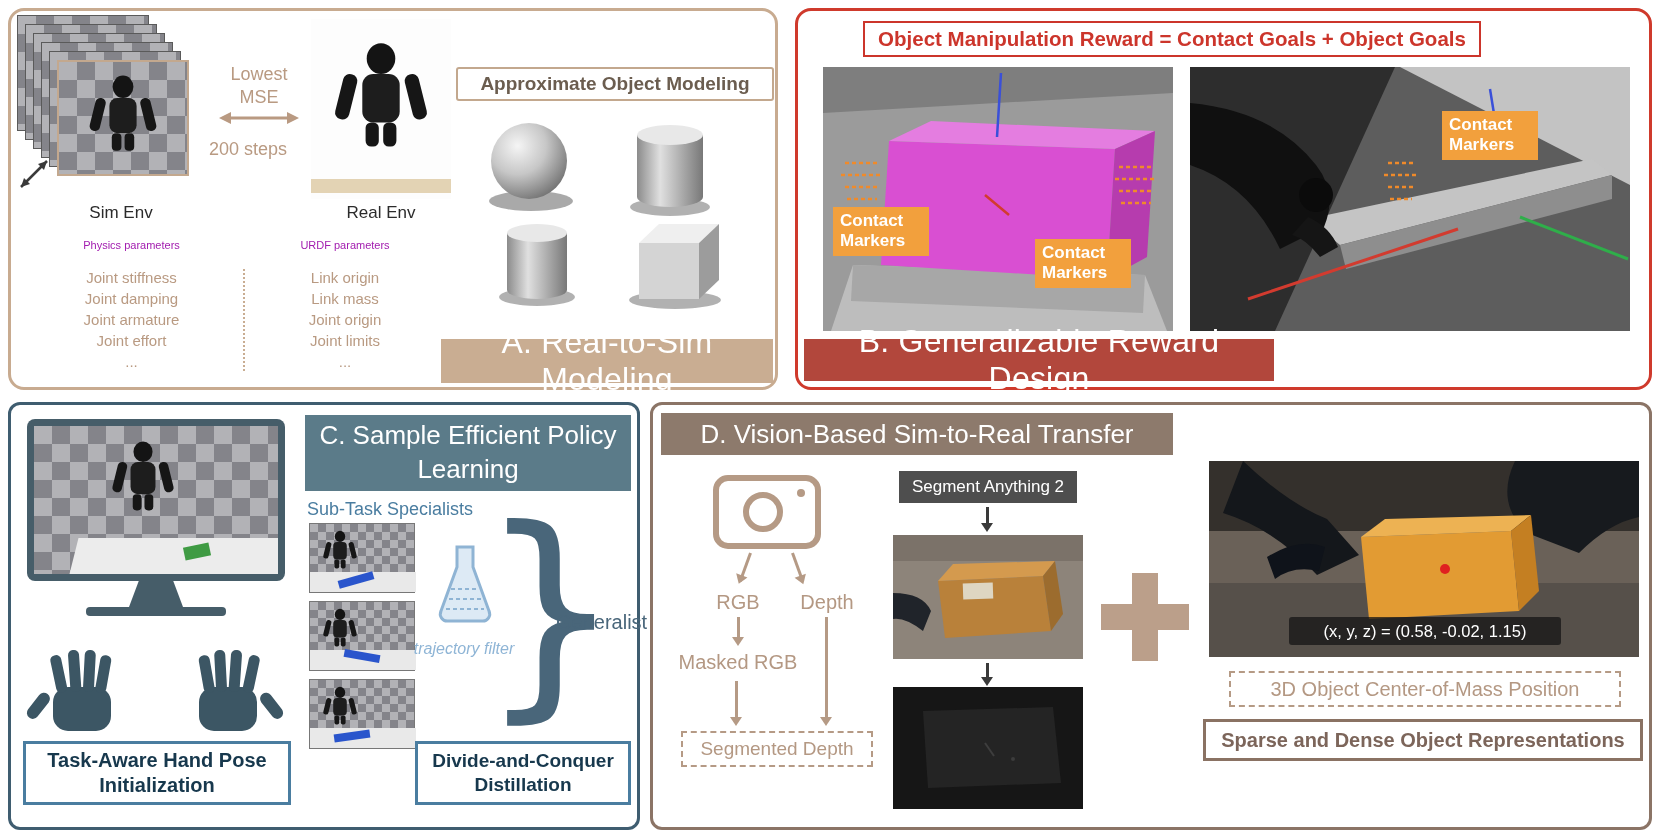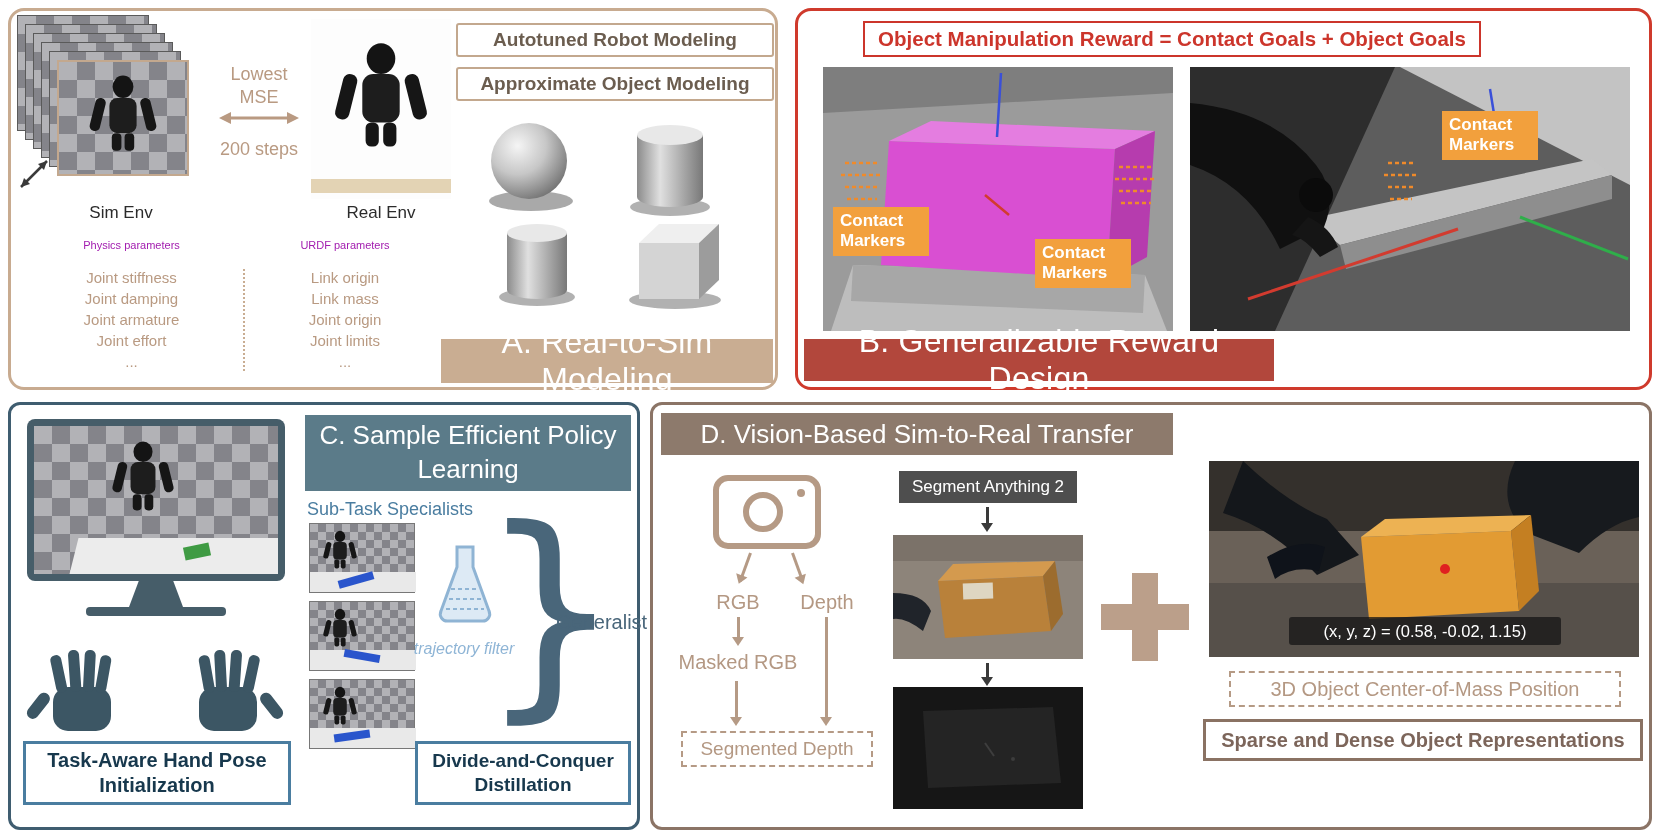--- a/index.html
+++ b/index.html
@@ -90,21 +90,21 @@
       <polygon points="8,34 17,31 11,25" fill="#3a3a3a"></polygon>
     </svg>
     <div class="abs env-label" style="left:40px; top:192px; width:140px;">Sim Env</div>
 
     <div class="abs tan" style="left:198px; top:52px; width:100px; font-size:18px; text-align:center; line-height:1.25;">Lowest MSE</div>
     <svg class="abs" style="left:206px; top:98px;" width="84" height="18">
       <line x1="10" y1="9" x2="74" y2="9" stroke="#b99a82" stroke-width="3"></line>
       <polygon points="2,9 14,3 14,15" fill="#b99a82"></polygon>
       <polygon points="82,9 70,3 70,15" fill="#b99a82"></polygon>
     </svg>
-    <div class="abs tan" style="left:198px; top:128px; width:100px; font-size:18px; text-align:center;">200 steps</div>
+    <div class="abs tan" style="left:198px; top:128px; width:100px; font-size:18px; ">200 steps</div>
 
     <div class="abs" style="left:300px; top:8px; width:140px; height:180px; background:#fdfdfd;">
       <svg width="110" height="132" style="position:absolute; left:15px; top:22px;">
           <use href="#robot"></use>
         </svg>
       <div class="abs" style="left:0; bottom:6px; width:140px; height:14px; background:#e3d3b4;"></div>
     </div>
     <div class="abs env-label" style="left:300px; top:192px; width:140px;">Real Env</div>
 
     <div class="abs param-head" style="left:18px; top:228px; width:205px;">Physics parameters</div>
@@ -114,21 +114,20 @@
     <div class="abs param-item" style="left:18px; top:319px; width:205px;">Joint effort</div>
     <div class="abs param-item" style="left:18px; top:340px; width:205px;">...</div>
     <div class="abs" style="left:232px; top:258px; height:102px; border-left:2px dotted #c9ad92;"></div>
     <div class="abs param-head" style="left:244px; top:228px; width:180px;">URDF parameters</div>
     <div class="abs param-item" style="left:244px; top:256px; width:180px;">Link origin</div>
     <div class="abs param-item" style="left:244px; top:277px; width:180px;">Link mass</div>
     <div class="abs param-item" style="left:244px; top:298px; width:180px;">Joint origin</div>
     <div class="abs param-item" style="left:244px; top:319px; width:180px;">Joint limits</div>
     <div class="abs param-item" style="left:244px; top:340px; width:180px;">...</div>
 
-    <div class="abs abox flexc" style="left:445px; top:12px; width:318px; height:34px;">Autotuned Robot Modeling</div>
     <div class="abs abox flexc" style="left:445px; top:56px; width:318px; height:34px;">Approximate Object Modeling</div>
 
     <svg class="abs" style="left:472px; top:102px;" width="270" height="200">
       <defs>
         <radialGradient id="sph" cx="35%" cy="30%" r="75%">
           <stop offset="0" stop-color="#f5f5f5"></stop>
             <stop offset="0.5" stop-color="#c7c7c7"></stop>
             <stop offset="1" stop-color="#747474"></stop>
         </radialGradient>
         <linearGradient id="cylg" x1="0" x2="1" y1="0" y2="0">

